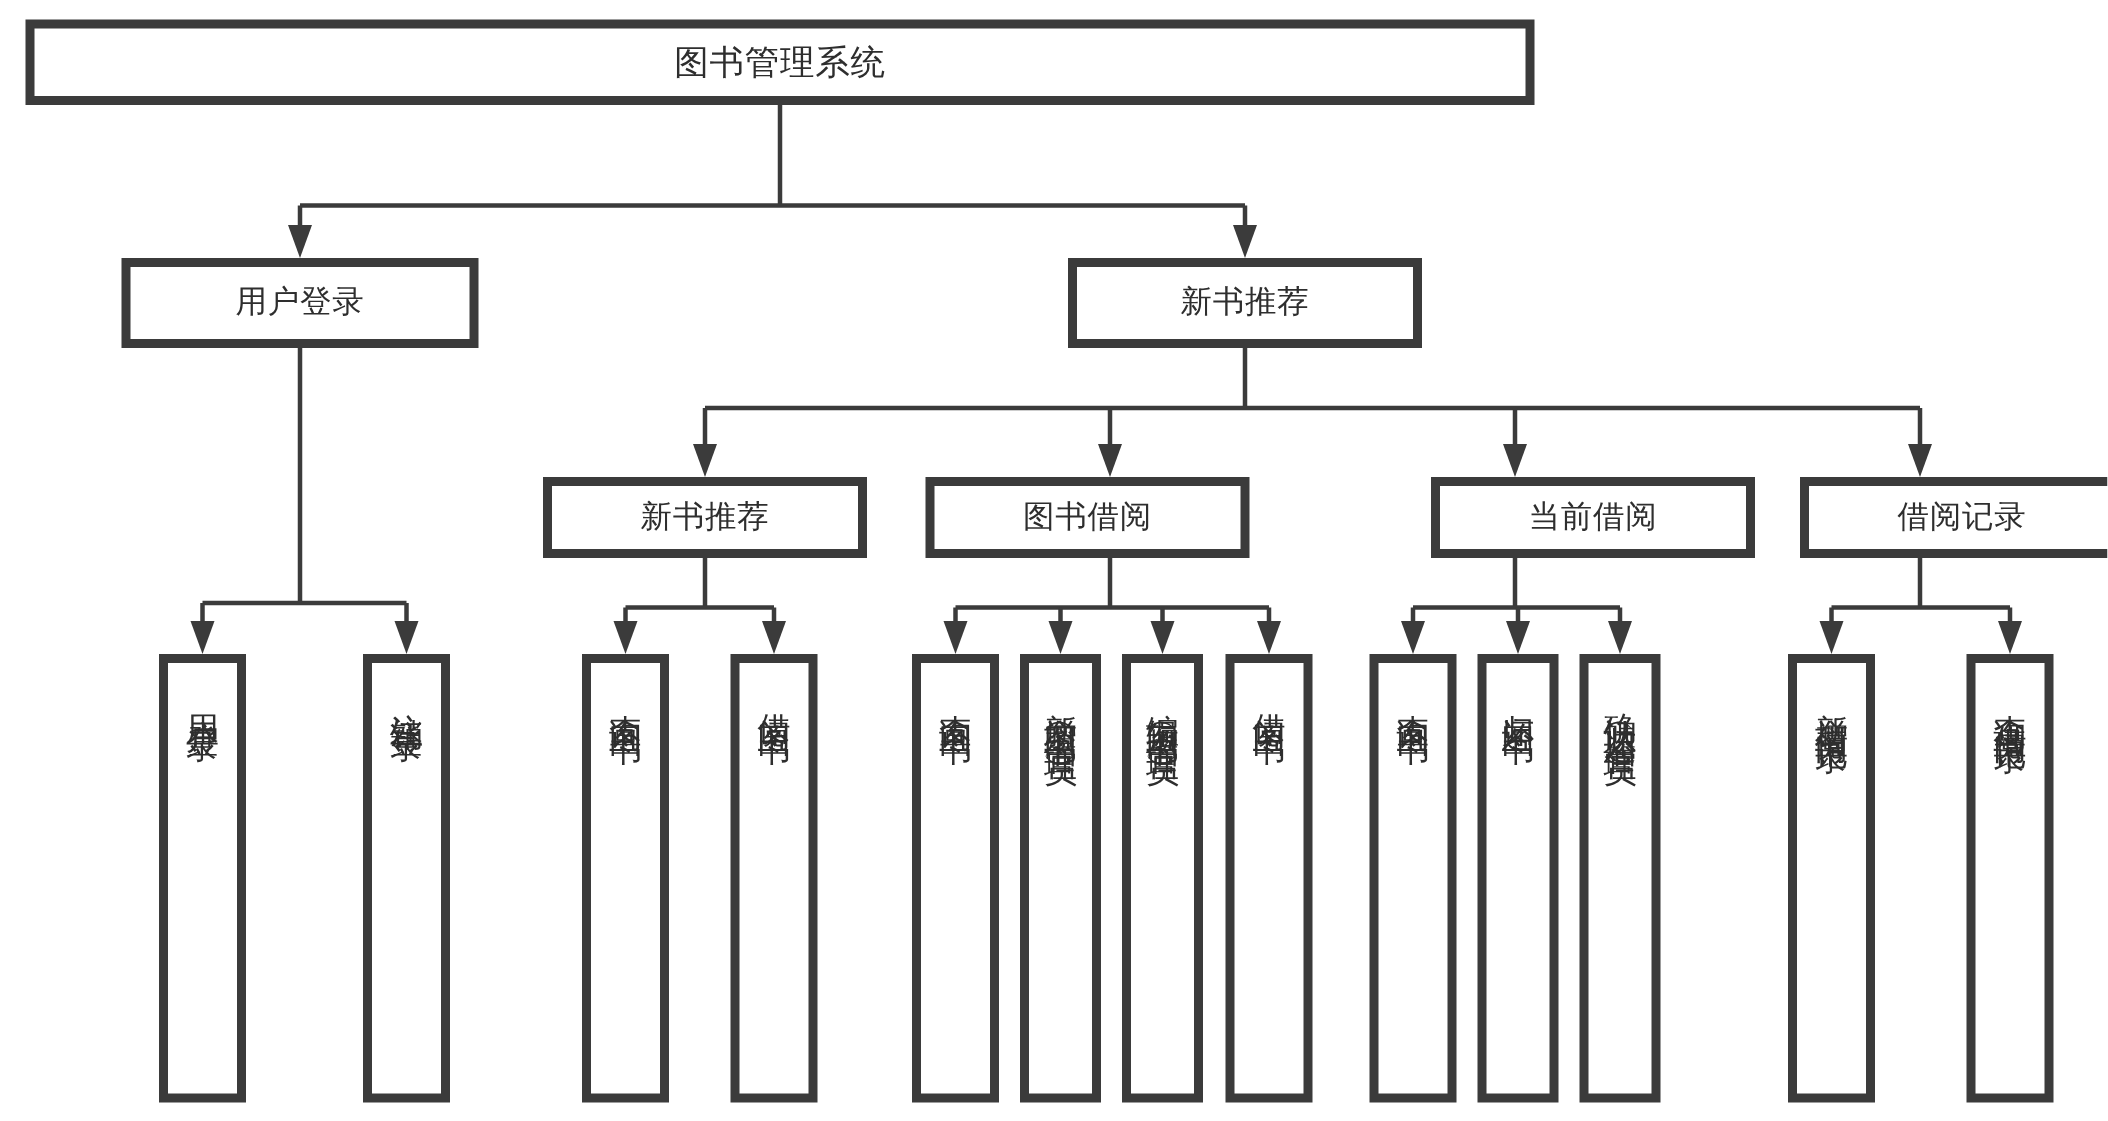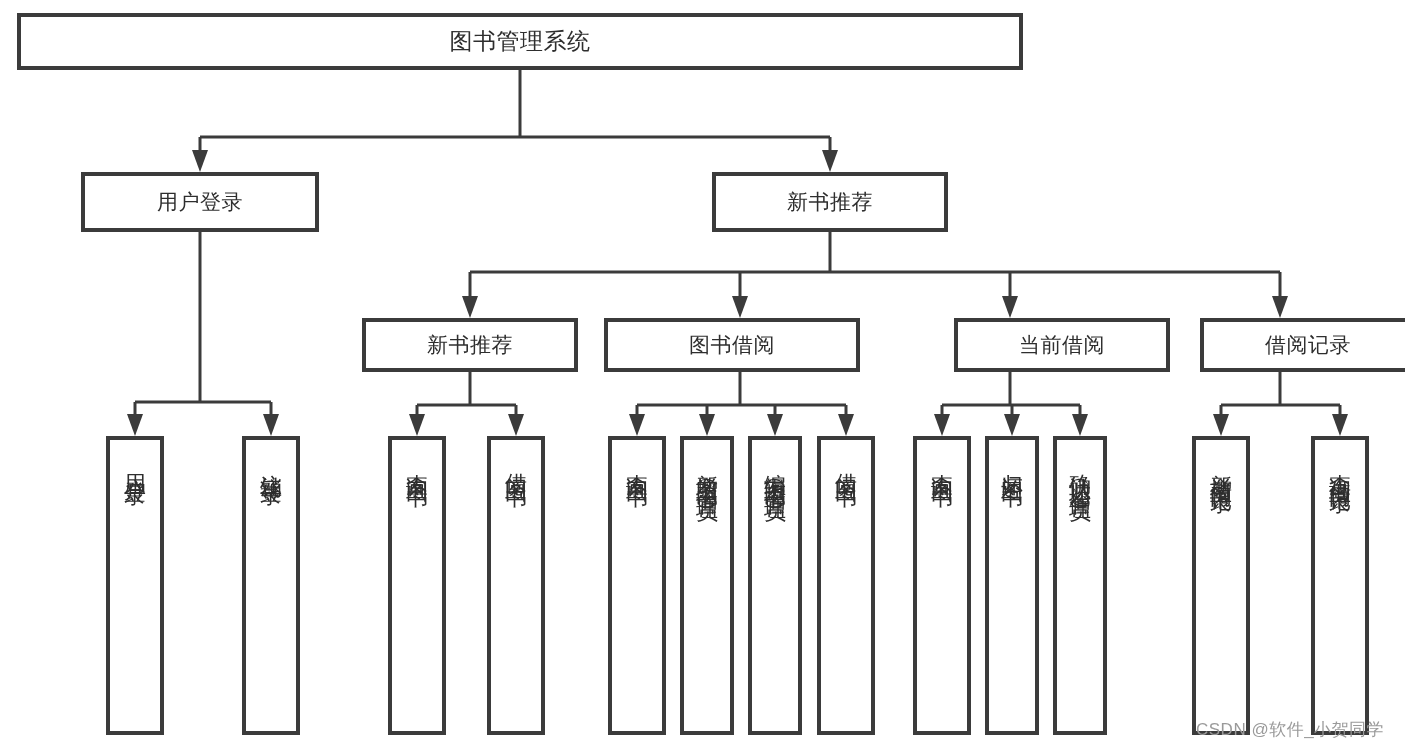--- a/index.html
+++ b/index.html
@@ -22,21 +22,21 @@
     left: 0;
     top: 0;
     width: 1405px;
     height: 747px;
     pointer-events: none;
   }
   .node {
     position: absolute;
     box-sizing: border-box;
     background: #ffffff;
-    border: 4px solid #a3a3a3;
+    border: 6px solid #a3a3a3;
     display: flex;
     align-items: center;
     justify-content: center;
     color: #2e2e2e;
   }
   .node .node-label {
     display: block;
     text-align: center;
     line-height: 1.18;
     white-space: nowrap;
@@ -133,21 +133,21 @@
       </div>
       <div class="node horizontal" id="node-user-login" style="left: 81px; top: 172px; width: 238px; height: 60px; border-color: rgb(59, 59, 59); color: rgb(46, 46, 46);">
         <span class="node-label">用户登录</span>
       </div>
       <div class="node horizontal" id="node-book-manage" style="left: 712px; top: 172px; width: 236px; height: 60px; border-color: rgb(59, 59, 59); color: rgb(46, 46, 46);">
         <span class="node-label">新书推荐</span>
       </div>
       <div class="node horizontal" id="node-new-book-recommend" style="left: 362px; top: 318px; width: 216px; height: 54px; border-color: rgb(59, 59, 59); color: rgb(46, 46, 46);">
         <span class="node-label">新书推荐</span>
       </div>
-      <div class="node horizontal" id="node-book-borrow" style="left: 604px; top: 318px; width: 256px; height: 54px; border-color: rgb(59, 59, 59); color: rgb(46, 46, 46);">
+      <div class="node horizontal" id="node-book-borrow" style="left: 617px; top: 318px; width: 216px; height: 54px; border-color: rgb(59, 59, 59); color: rgb(46, 46, 46);">
         <span class="node-label">图书借阅</span>
       </div>
       <div class="node horizontal" id="node-current-borrow" style="left: 954px; top: 318px; width: 216px; height: 54px; border-color: rgb(59, 59, 59); color: rgb(46, 46, 46);">
         <span class="node-label">当前借阅</span>
       </div>
       <div class="node horizontal" id="node-borrow-record" style="left: 1172px; top: 318px; width: 216px; height: 54px; border-color: rgb(59, 59, 59); color: rgb(46, 46, 46); margin-left: 28px;">
         <span class="node-label">借阅记录</span>
       </div>
       <div class="node vertical" id="node-leaf-user-login" style="left: 106px; top: 436px; width: 58px; height: 299px; border-color: rgb(59, 59, 59); color: rgb(46, 46, 46);">
         <span class="node-label">用户登录</span>
@@ -182,14 +182,13 @@
       <div class="node vertical" id="node-leaf-confirm-return-admin" style="left: 1053px; top: 436px; width: 54px; height: 299px; border-color: rgb(59, 59, 59); color: rgb(46, 46, 46);">
         <span class="node-label">确认归还（管理员）</span>
       </div>
       <div class="node vertical" id="node-leaf-add-borrow-record" style="left: 1192px; top: 436px; width: 58px; height: 299px; border-color: rgb(59, 59, 59); color: rgb(46, 46, 46);">
         <span class="node-label">新增借阅记录</span>
       </div>
       <div class="node vertical" id="node-leaf-query-borrow-record" style="left: 1311px; top: 436px; width: 58px; height: 299px; border-color: rgb(59, 59, 59); color: rgb(46, 46, 46);">
         <span class="node-label">查询借阅记录</span>
       </div>
     </div>
-  <div class="watermark" style="left:1196px; top:718px;">CSDN @软件_小贺同学</div>
 </div>
 
 </body></html>

